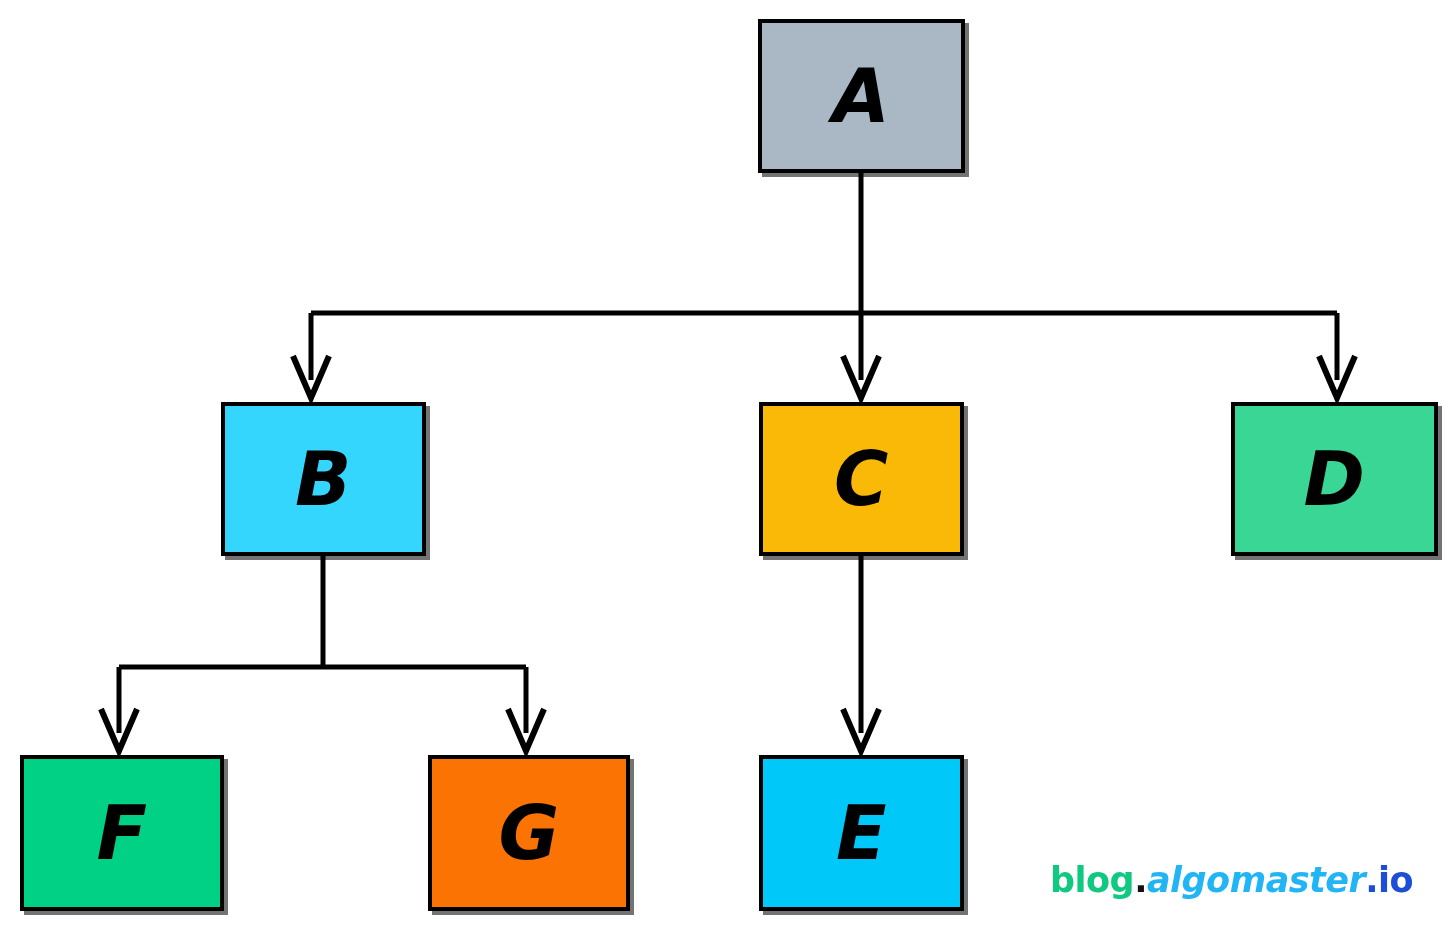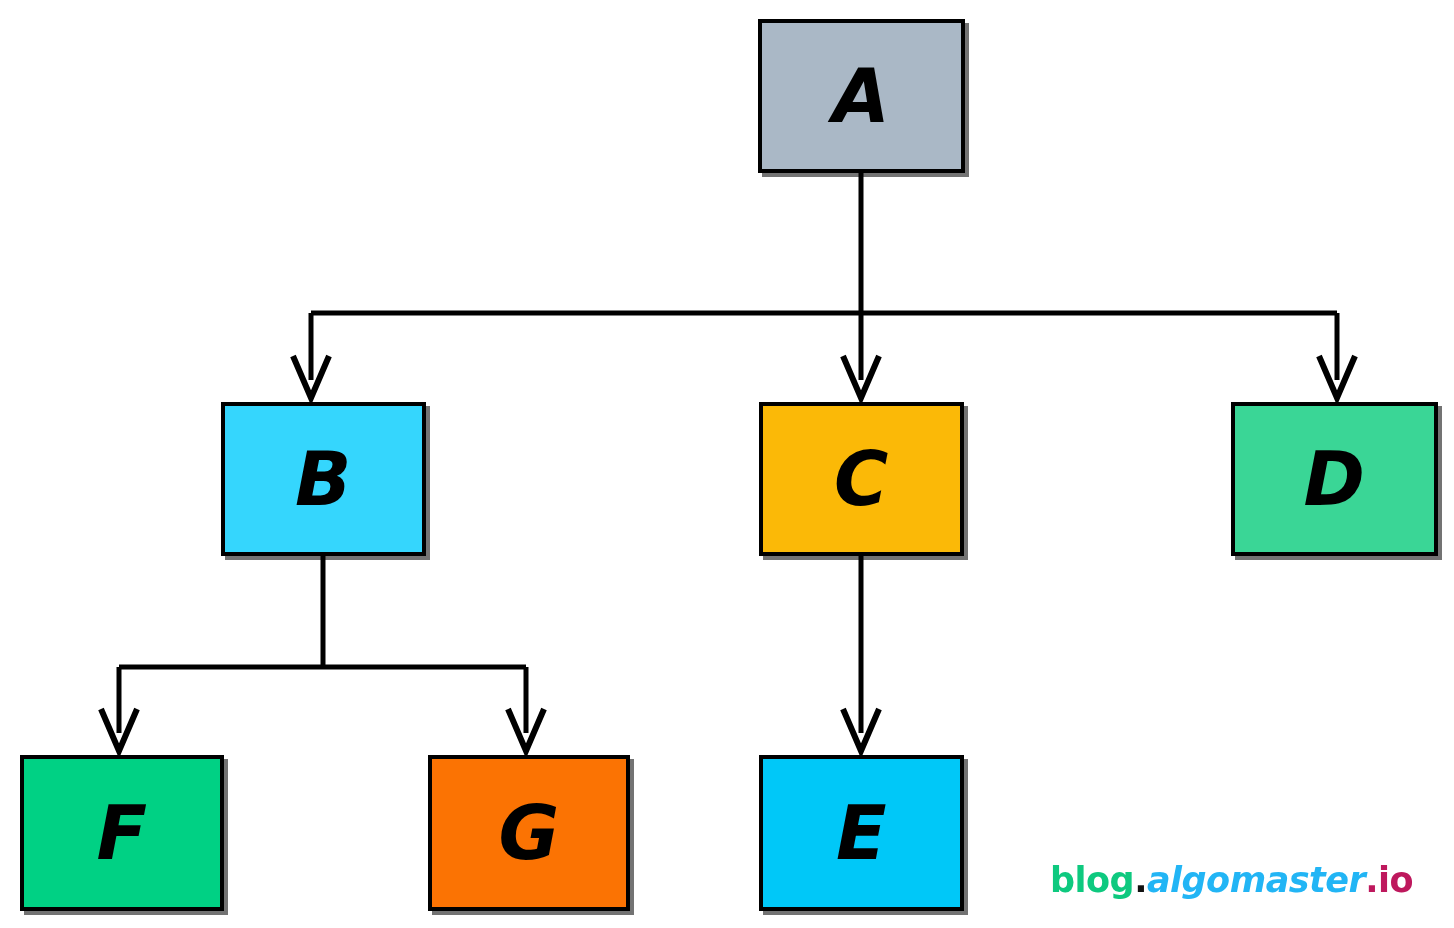--- a/index.html
+++ b/index.html
@@ -50,21 +50,21 @@
     font-family: "DejaVu Sans", sans-serif;
     font-weight: 700;
     font-size: 35px;
     letter-spacing: -0.5px;
     white-space: nowrap;
     z-index: 6;
   }
   .wm-blog { color: #0ec97f; text-align: right; }
   .wm-dot  { color: #111111; }
   .wm-algo { color: #22b5f5; font-style: italic; }
-  .wm-io   { color: #be185d; }
+  .wm-io   { color: #1d4ed8; }
 </style>
 </head>
 <body>
 
 <div id="canvas" style="background: rgb(255, 255, 255);">
 
   <svg id="edges" viewBox="0 0 1454 928" width="1454" height="928" xmlns="http://www.w3.org/2000/svg">
 
     <g>
       <path d="M 861 173 L 861 380" stroke="#000000" stroke-width="5" fill="none"></path>

